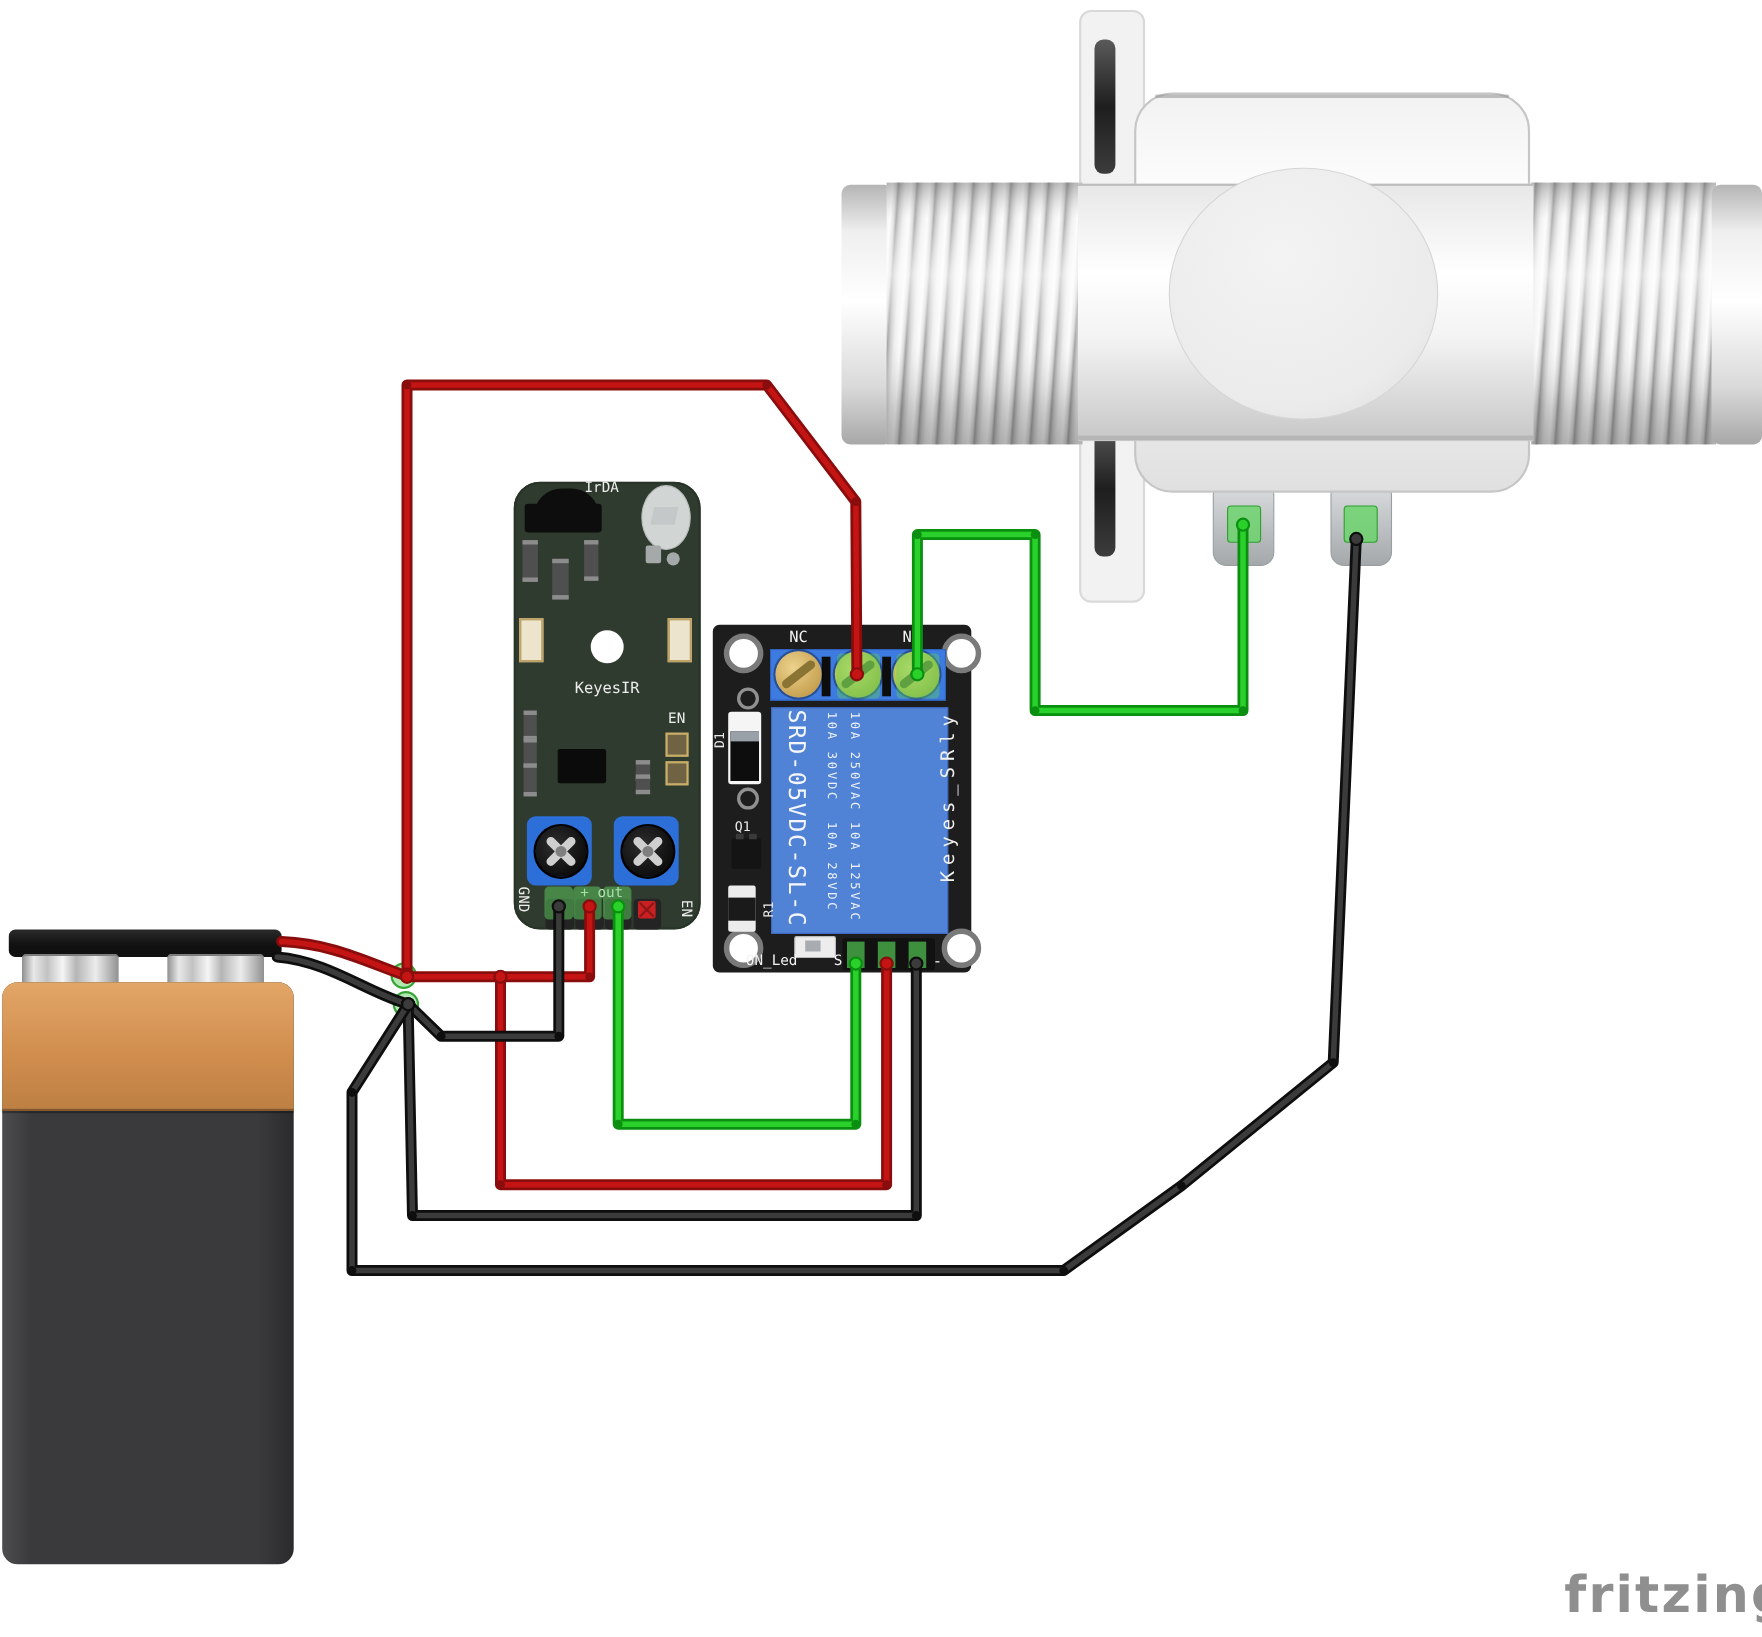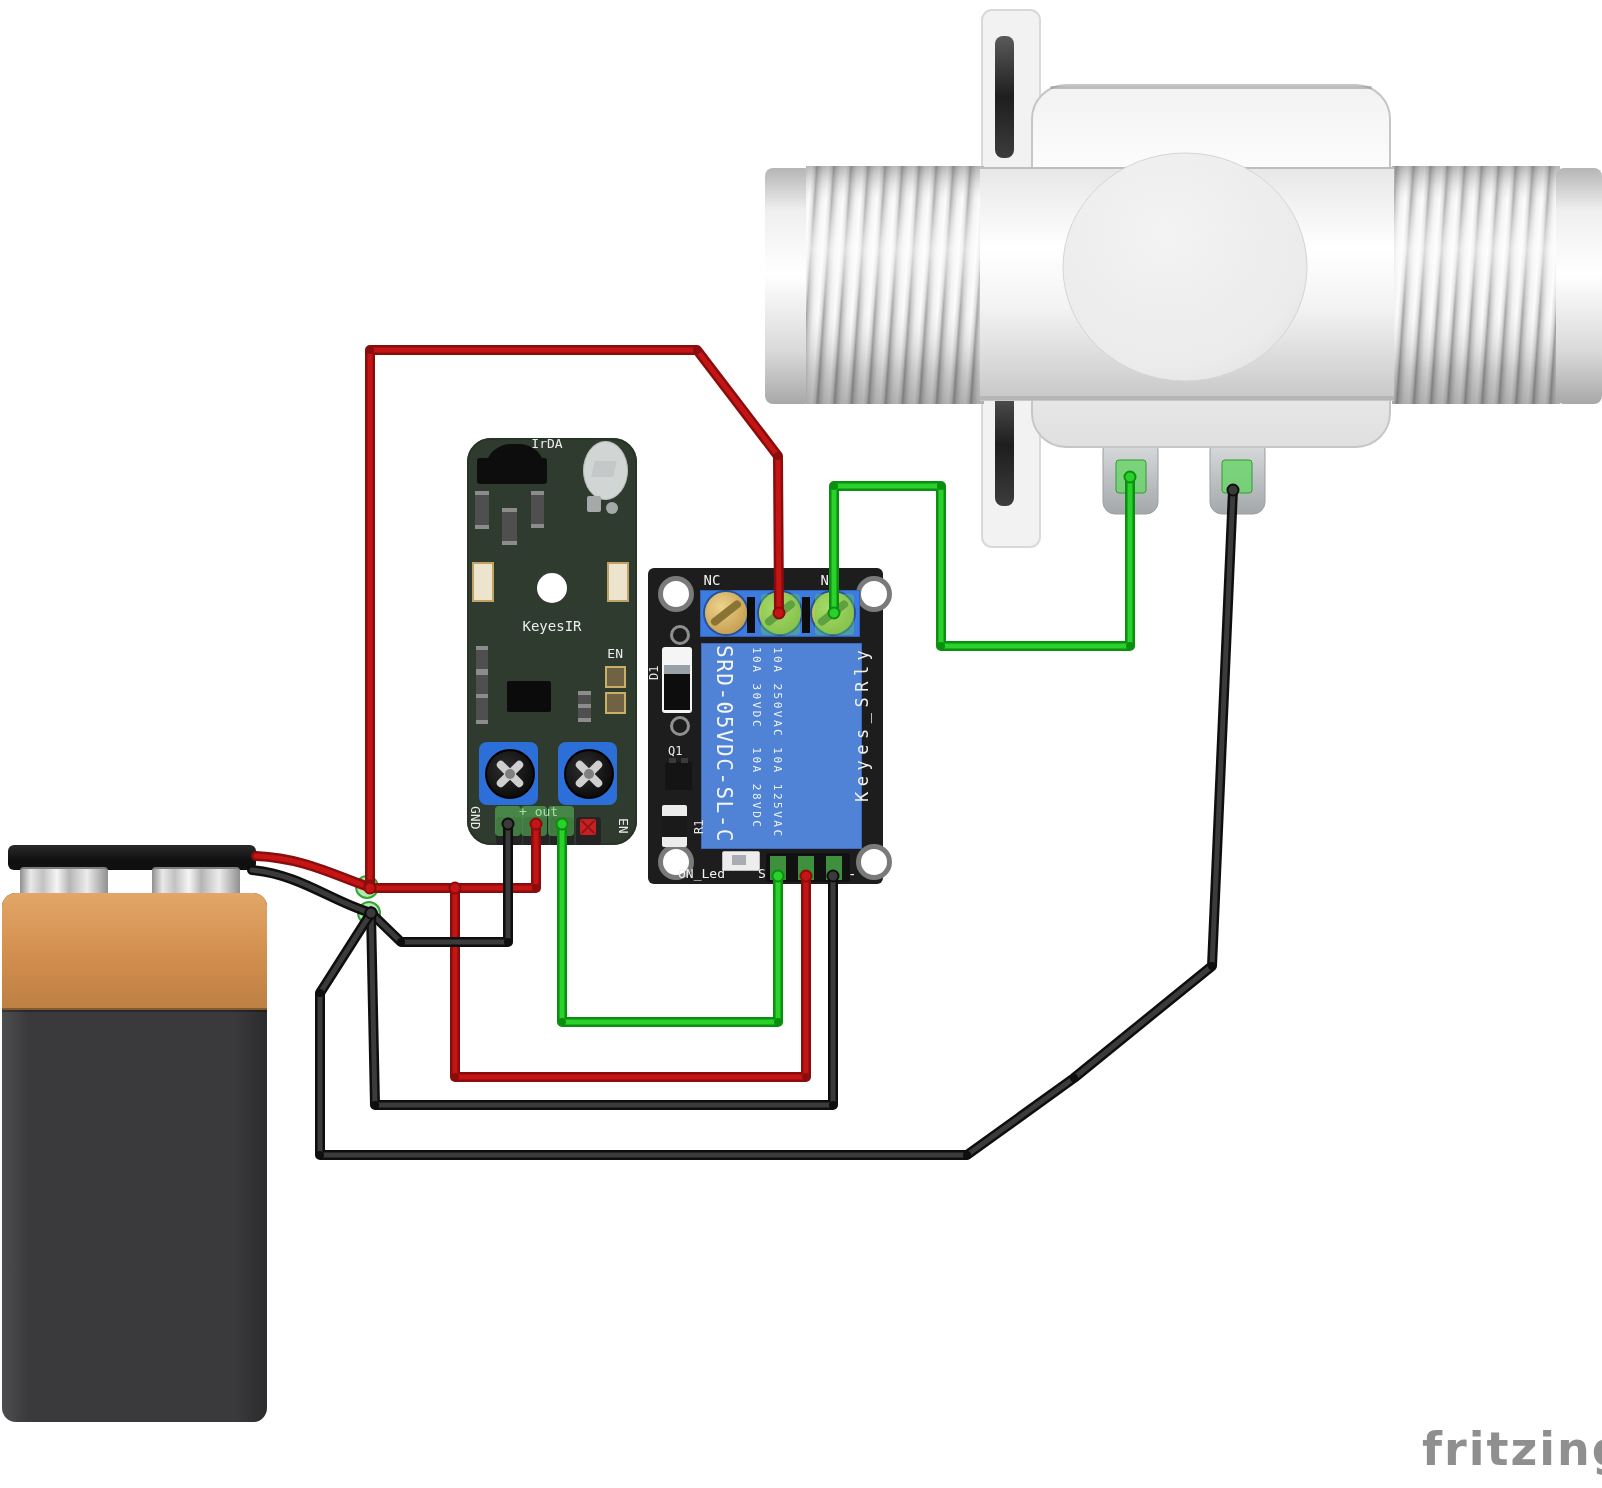--- a/index.html
+++ b/index.html
@@ -215,40 +215,40 @@
       <div class="abs kdot"></div>
     </div>
     <div class="abs pot" style="left:91px;"></div>
     <div class="abs knob" style="left:97px;">
       <div class="abs kbar" style="transform:rotate(45deg);"></div>
       <div class="abs kbar" style="transform:rotate(-45deg);"></div>
       <div class="abs kdot"></div>
     </div>
 
     <div class="lbl rot" style="left:2px;top:368px;width:45px;height:14px;font-size:13px;transform:rotate(90deg) translateY(-14px);">GND</div>
-    <div class="lbl" style="left:52px;top:366px;width:56px;text-align:left;font-size:13px;">+ out</div>
+    <div class="lbl" style="left:52px;top:366px;width:56px;text-align:center;font-size:13px;">+ out</div>
     <div class="lbl rot" style="left:150px;top:380px;width:38px;height:14px;font-size:13px;transform:rotate(90deg) translateY(-14px);">EN</div>
 
     <div class="abs pinpad" style="left:29px;width:26px;"></div>
     <div class="abs pinpad" style="left:56px;width:26px;"></div>
     <div class="abs pinpad" style="left:83px;width:24px;"></div>
     <div class="abs pinpad" style="left:109px;width:25px;"></div>
     <div class="abs redled">
         <div class="x1"></div>
         <div class="x2"></div>
       </div>
   </div>
 
   <div class="abs" id="relay">
     <div class="abs hole" style="left:10px;top:8px;"></div>
     <div class="abs hole" style="left:208px;top:8px;"></div>
     <div class="abs hole" style="left:10px;top:276px;"></div>
     <div class="abs hole" style="left:208px;top:276px;"></div>
 
-    <div class="lbl rlbl" style="left:43px;top:4px;width:42px;text-align:center;">NC</div>
+    <div class="lbl rlbl" style="left:57px;top:4px;width:42px;text-align:center;">NC</div>
     <div class="lbl rlbl" style="left:160px;top:4px;width:42px;text-align:center;">NO</div>
 
     <div class="abs tblock"></div>
     <div class="abs sep" style="left:99px;"></div>
     <div class="abs sep" style="left:154px;"></div>
     <div class="abs screw brass" style="left:57px;">
         <div class="slash"></div>
       </div>
     <div class="abs screw wired" style="left:111px;">
         <div class="slash"></div>

